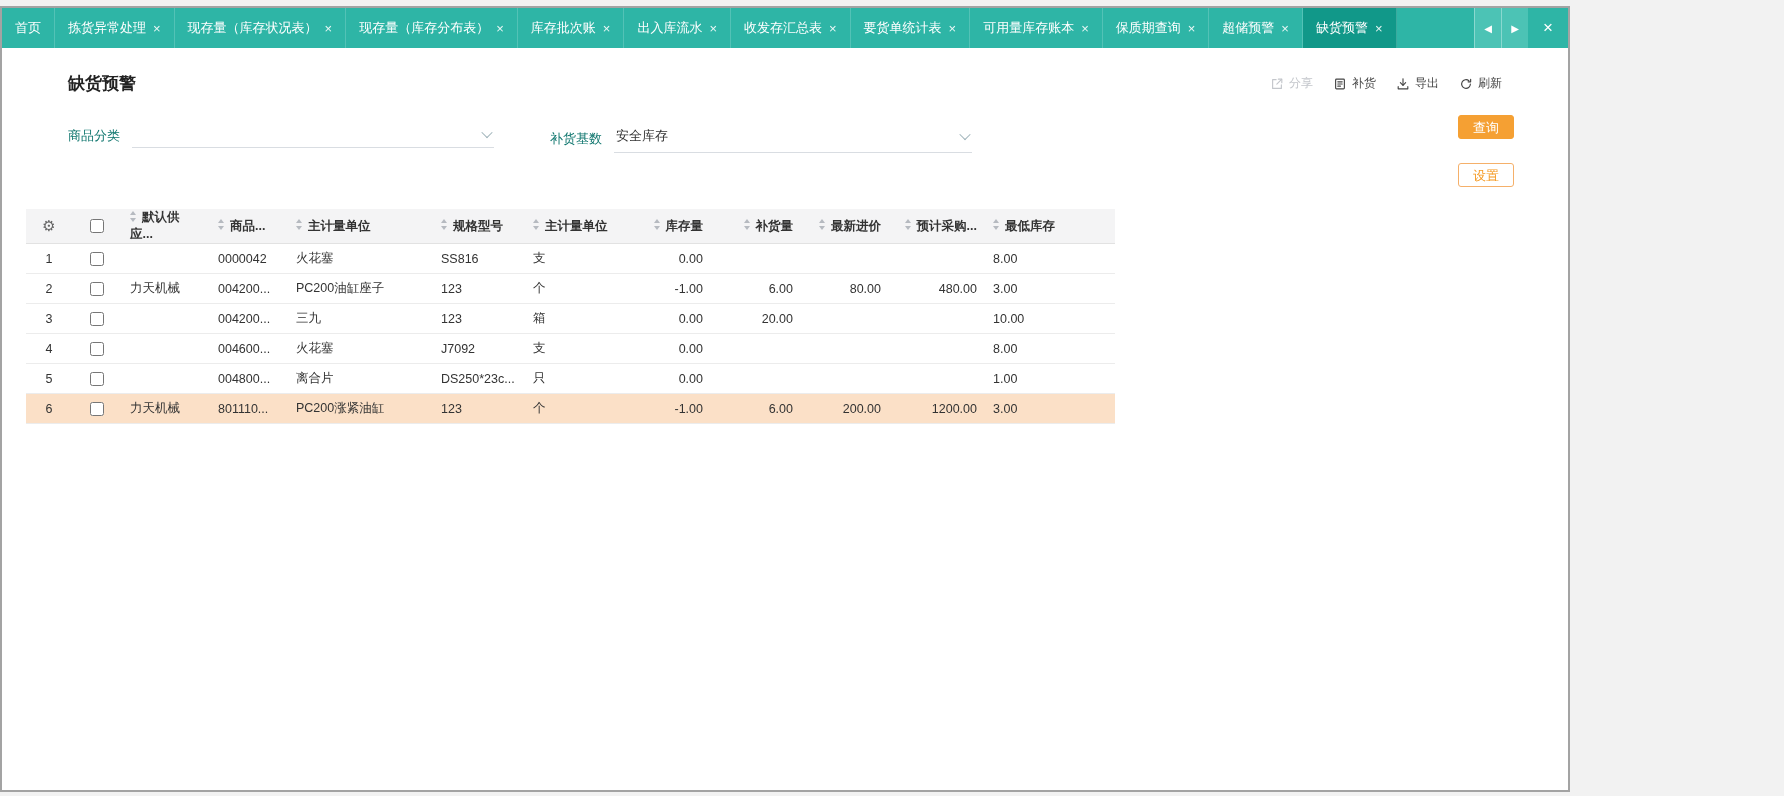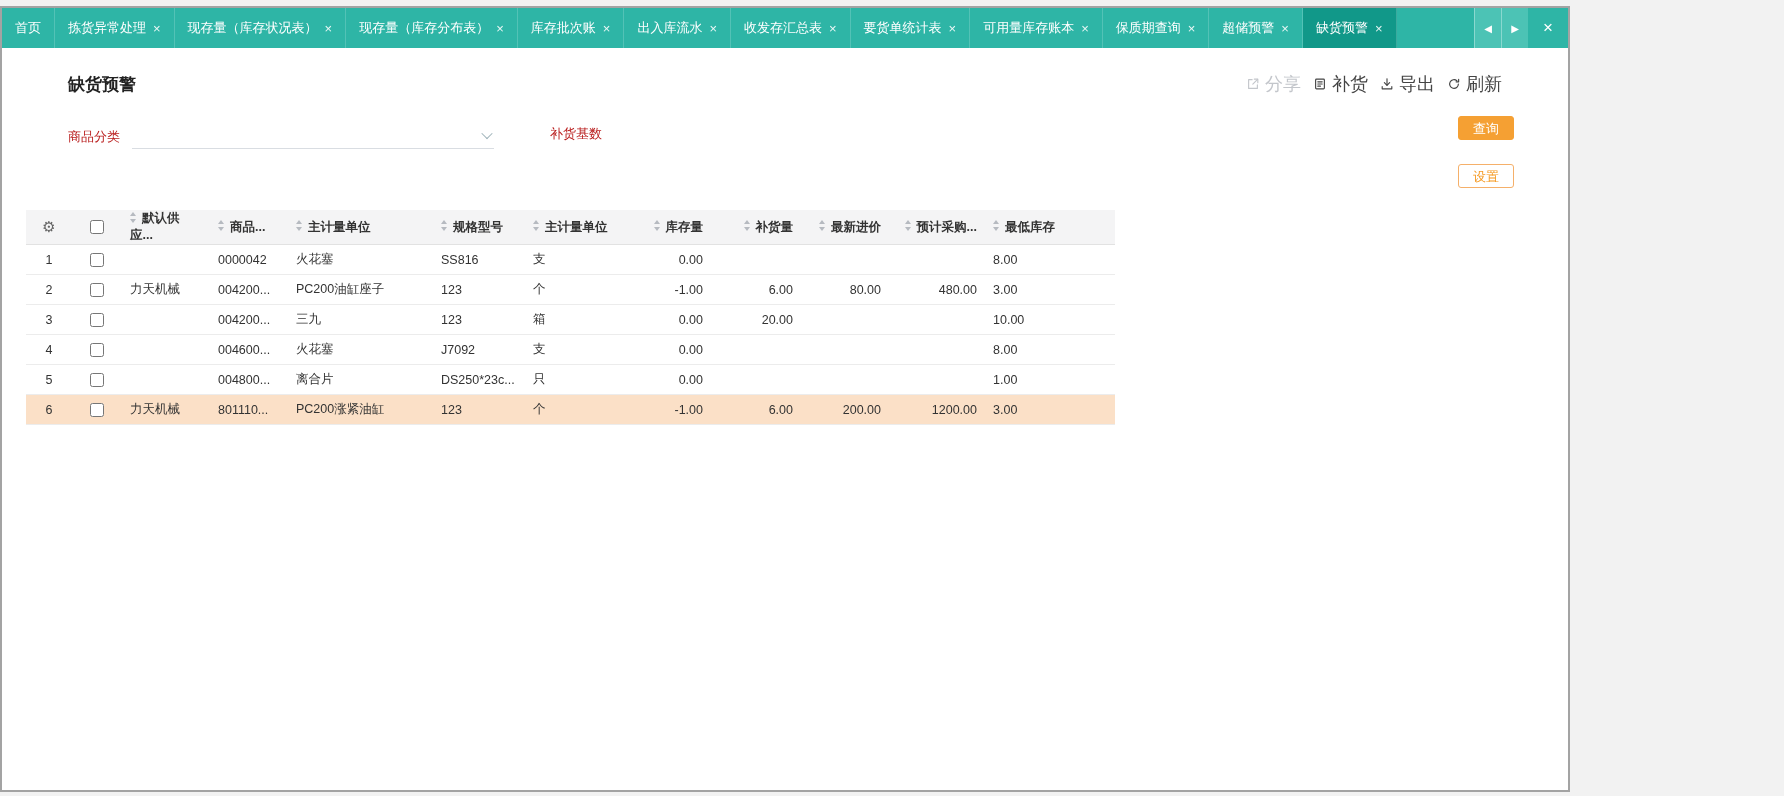--- a/index.html
+++ b/index.html
@@ -15,29 +15,29 @@
   .tab-close { font-size:13px; opacity:.9; }
   .tab-spacer { flex:1; }
   .tab-nav { width:27px; display:flex; align-items:center; justify-content:center; color:#fff;
              background:#4cc3b5; border-left:1px solid rgba(255,255,255,.35); cursor:pointer; font-size:10px; }
   .tab-closeall { width:40px; display:flex; align-items:center; justify-content:center; color:#fff;
                   font-size:17px; cursor:pointer; }
 
   
   .page-header { display:flex; justify-content:space-between; align-items:center; padding:24px 66px 0 66px; }
   .page-title { font-size:17px; font-weight:bold; color:#222; }
-  .toolbar { display:flex; gap:12px; font-size:18px; color:#444; }
+  .toolbar { display:flex; gap:20px; font-size:12px; color:#444; }
   .tool { display:flex; align-items:center; gap:5px; cursor:pointer; }
   .tool.disabled { color:#c3c6cb; cursor:default; }
   .tool svg { display:block; }
 
   
   .filters { display:flex; align-items:flex-start; padding:20px 54px 0 66px; }
   .filter { display:flex; align-items:center; margin-right:56px; padding-top:9px; }
-  .filter-label { font-size:13px; color:#b91c1c; margin-right:12px; white-space:nowrap; }
+  .filter-label { font-size:13px; color:#0f766e; margin-right:12px; white-space:nowrap; }
   .filter-field { width:362px; border-bottom:1px solid #d9dde2; display:flex; justify-content:space-between;
                   align-items:center; padding:3px 3px 7px 2px; font-size:13px; color:#333; cursor:pointer; min-height:24px; }
   .chevron { width:8px; height:8px; border-right:1.5px solid #9fb3ba; border-bottom:1.5px solid #9fb3ba;
              transform:rotate(45deg) translate(-1px,-1px); flex:0 0 auto; }
   .filter-buttons { margin-left:auto; display:flex; flex-direction:column; gap:24px; }
   .btn { width:56px; height:24px; border-radius:3px; font-size:13px; cursor:pointer;
          font-family:inherit; line-height:1; }
   .btn-query { background:#f5a033; color:#fff; border:1px solid #f5a033; }
   .btn-settings { background:#fff; color:#f59a23; border:1px solid #f5b06a; }
 
@@ -171,20 +171,24 @@
   <div class="filters">
     <div class="filter">
       <span class="filter-label">商品分类</span>
       <div class="filter-field">
         <span></span>
         <span class="chevron"></span>
       </div>
     </div>
     <div class="filter" style="margin-right:0;">
       <span class="filter-label">补货基数</span>
+      <div class="filter-field" style="width:358px;">
+        <span>安全库存</span>
+        <span class="chevron"></span>
+      </div>
     </div>
     <div class="filter-buttons">
       <button class="btn btn-query">查询</button>
       <button class="btn btn-settings">设置</button>
     </div>
   </div>
 
   <div class="table-wrap">
     <table>
       <thead>

